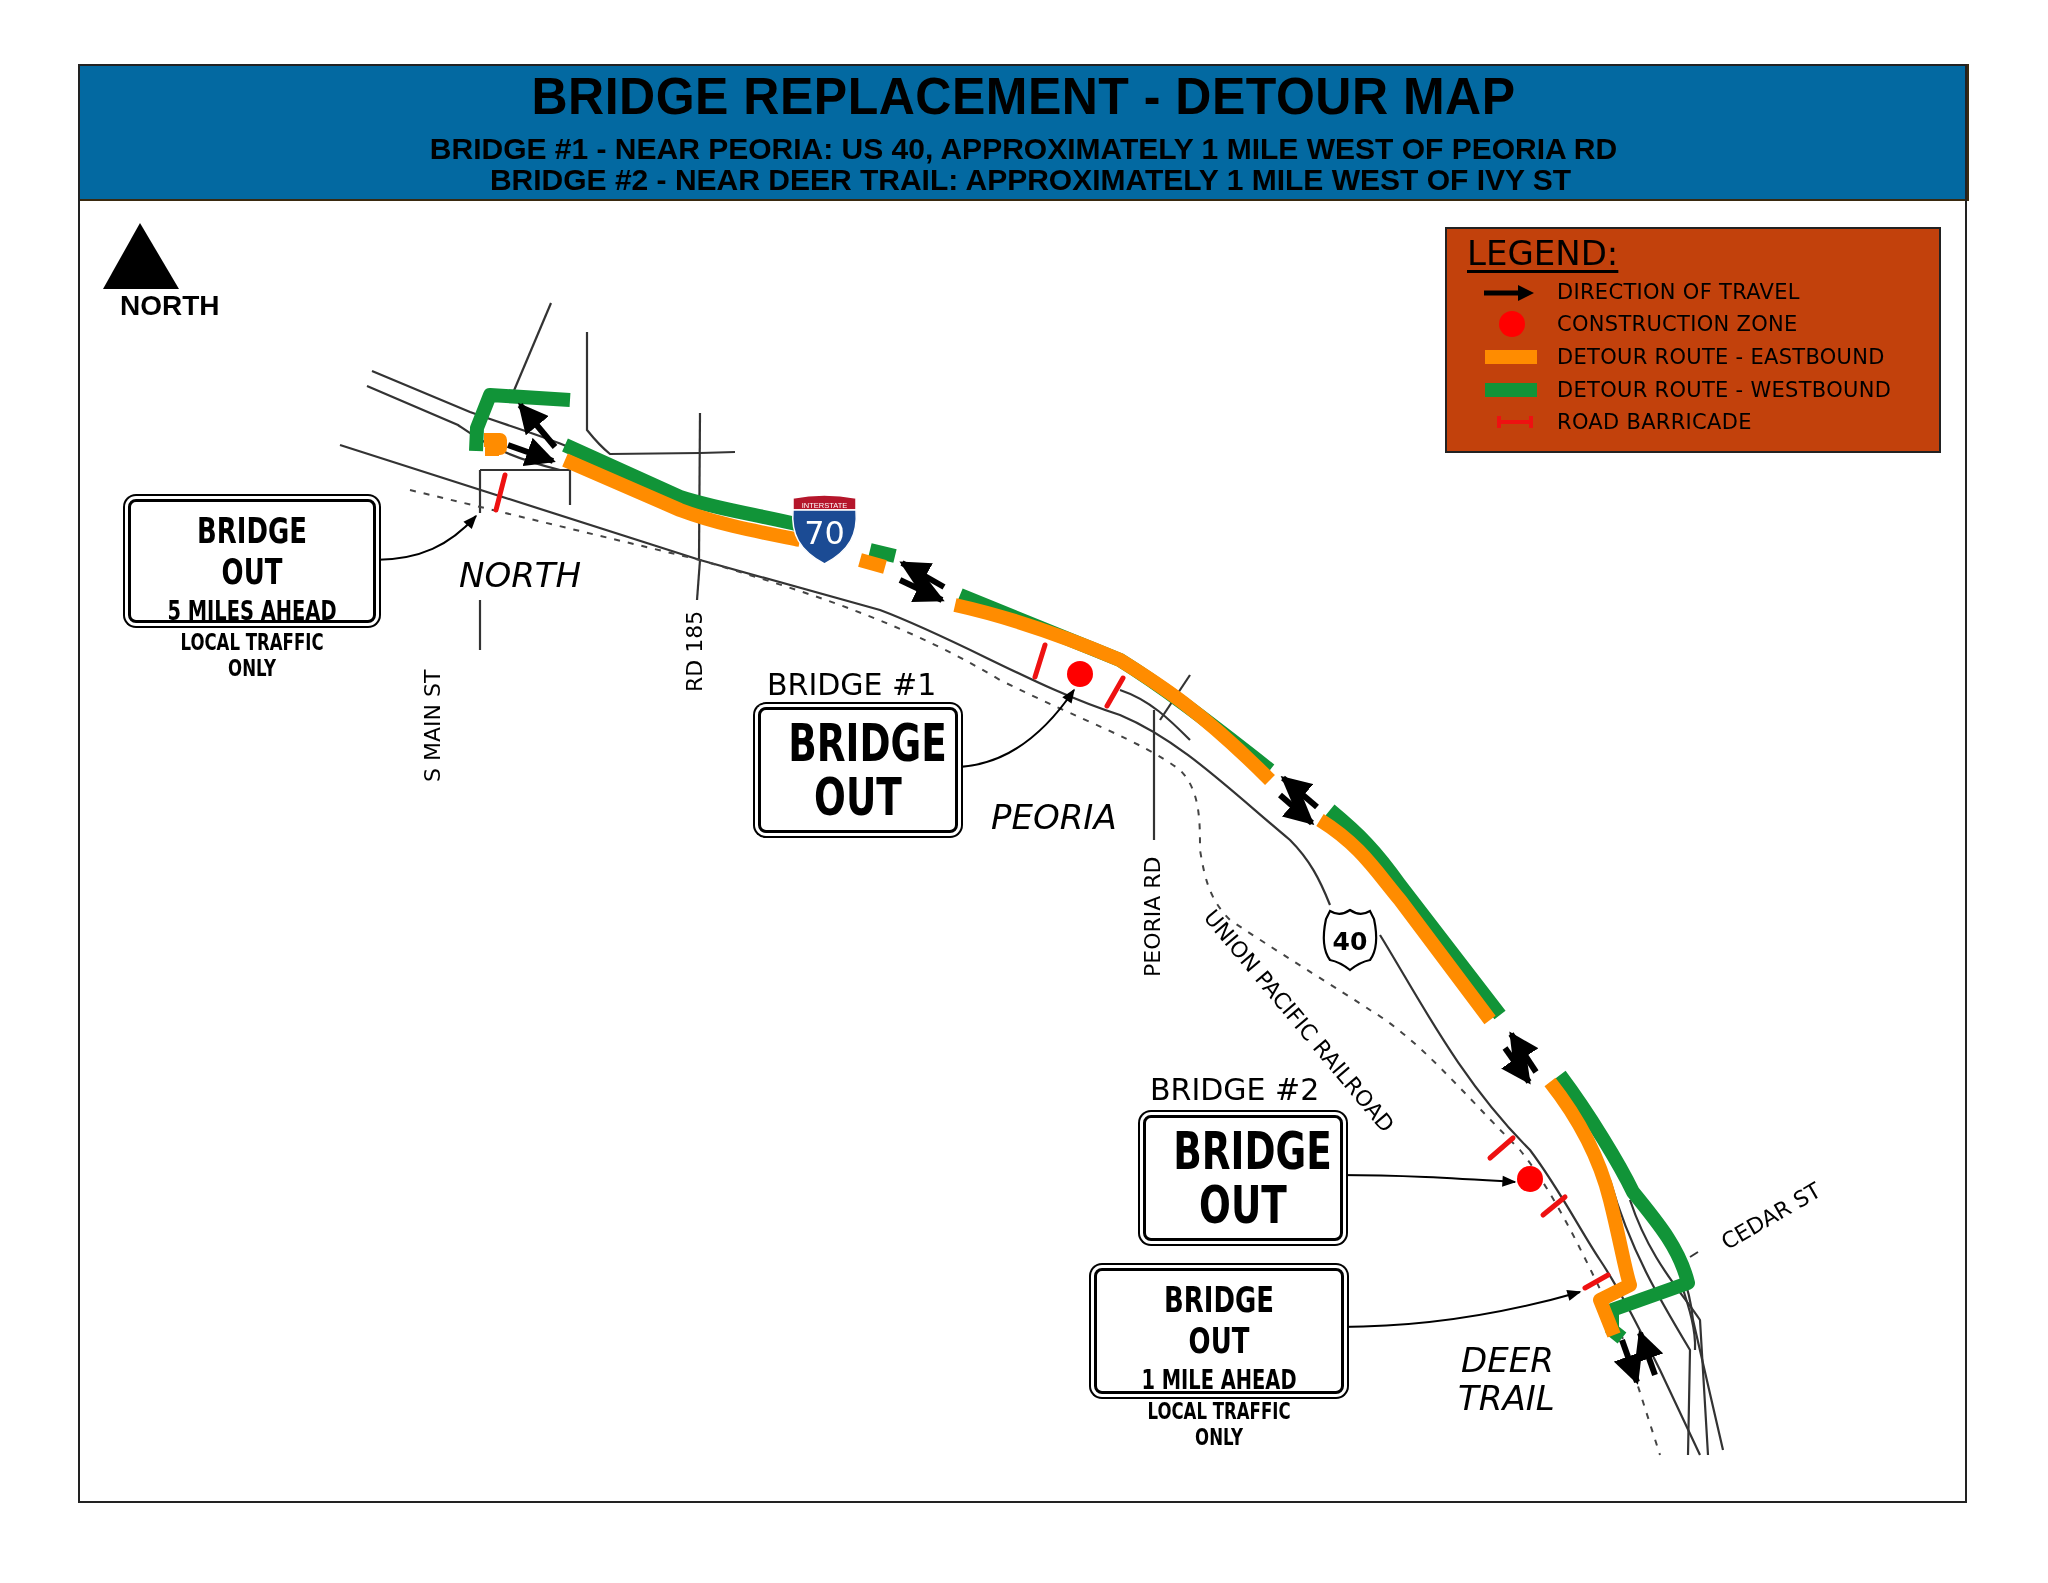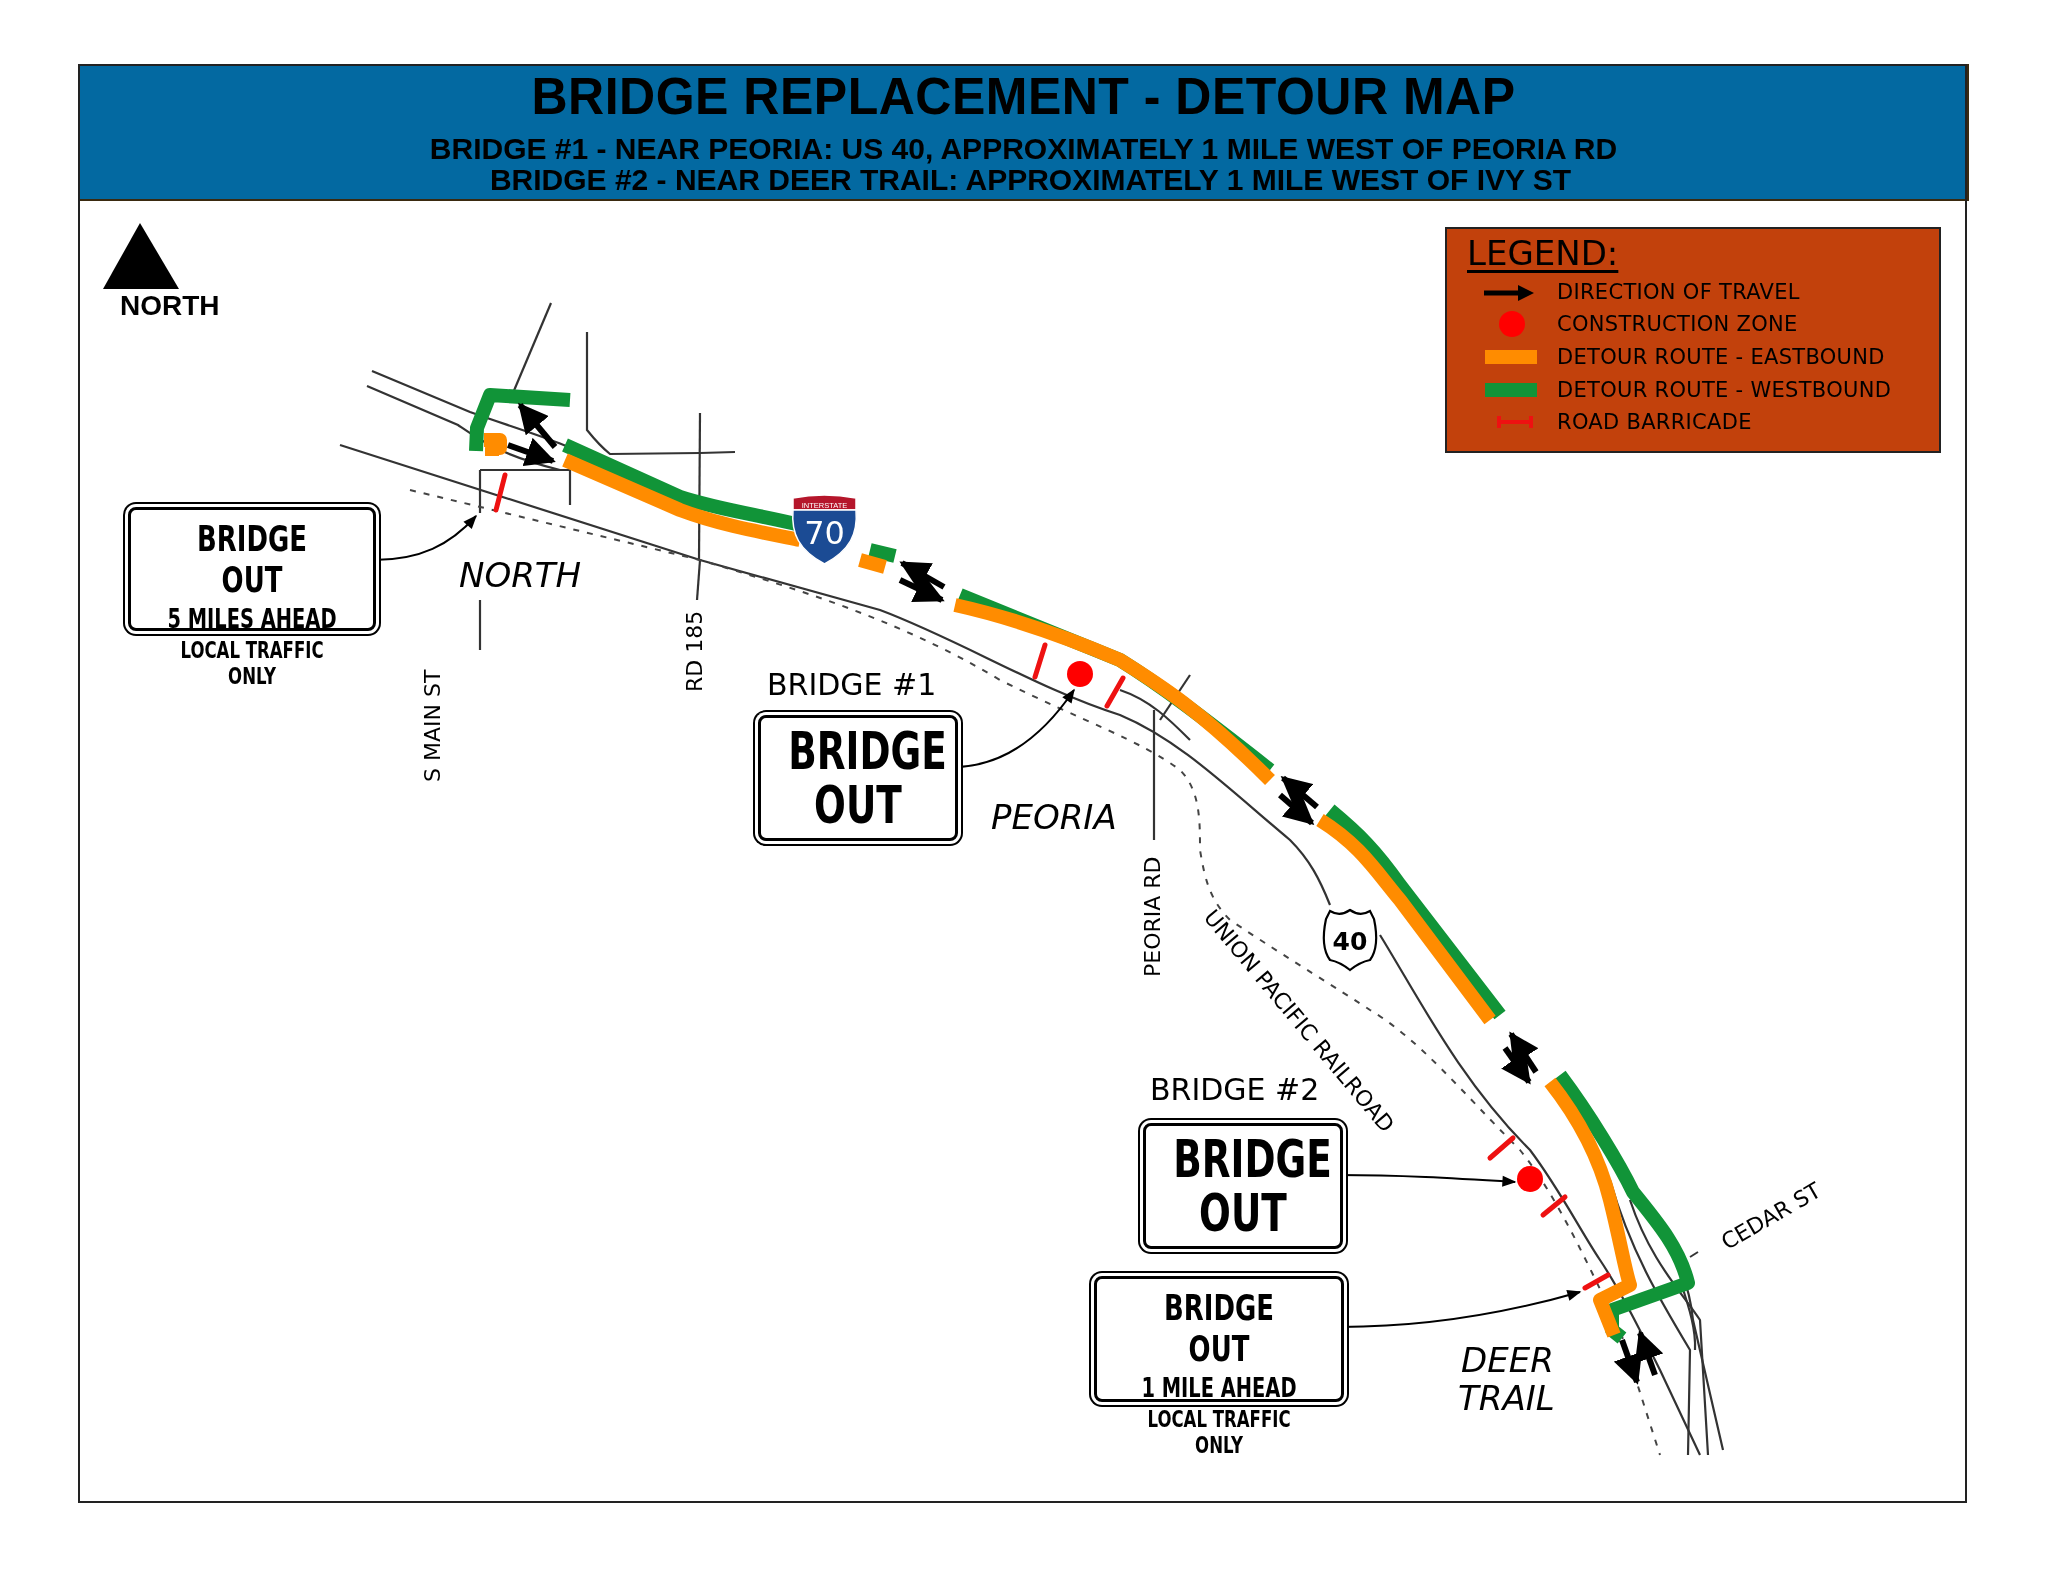--- a/index.html
+++ b/index.html
@@ -9,21 +9,21 @@
   .header .title{position:absolute;left:0;right:0;top:2px;font-family:"Liberation Sans",sans-serif;font-weight:bold;font-size:50px;letter-spacing:0.5px;color:#000;transform:scaleY(1.02);}
   .header .sub{position:absolute;left:0;right:0;font-family:"Liberation Sans",sans-serif;font-weight:bold;font-size:30px;color:#000;}
   .header .sub1{top:66px;}
   .header .sub2{top:97px;padding-left:14px;}
   svg.map{position:absolute;left:0;top:0;}
   .legend{position:absolute;left:1445px;top:227px;width:496px;height:226px;border:2px solid #222;box-sizing:border-box;background:#c2410c;}
   .legend .lt{position:absolute;left:20px;top:4px;font-size:34px;text-decoration:underline;text-underline-offset:5px;}
   .legend .row{position:absolute;left:0;height:30px;width:100%;}
   .legend .row .lbl{position:absolute;left:110px;top:0;font-size:21px;line-height:30px;letter-spacing:0.3px;}
   .legend .sym{position:absolute;}
-  .sign{position:absolute;background:#fff;border:3px solid #000;border-radius:8px;box-shadow:0 0 0 3px #fff,0 0 0 5px #000;text-align:center;font-family:"DejaVu Sans",sans-serif;font-weight:bold;color:#000;margin-top:8px;}
+  .sign{position:absolute;background:#fff;border:3px solid #000;border-radius:8px;box-shadow:0 0 0 3px #fff,0 0 0 5px #000;text-align:center;font-family:"DejaVu Sans",sans-serif;font-weight:bold;color:#000;}
   .sign .big{display:block;transform:scaleX(0.72);}
   .maplbl{position:absolute;color:#000;white-space:nowrap;}
   .town{font-style:italic;font-size:34px;}
   .road{font-size:22px;}
   .north-lbl{position:absolute;left:98px;top:290px;font-family:"Liberation Sans",sans-serif;font-weight:bold;font-size:28px;margin-left:22px;}
   .blabel{position:absolute;font-size:30px;}
 </style>
 </head>
 <body>
 

